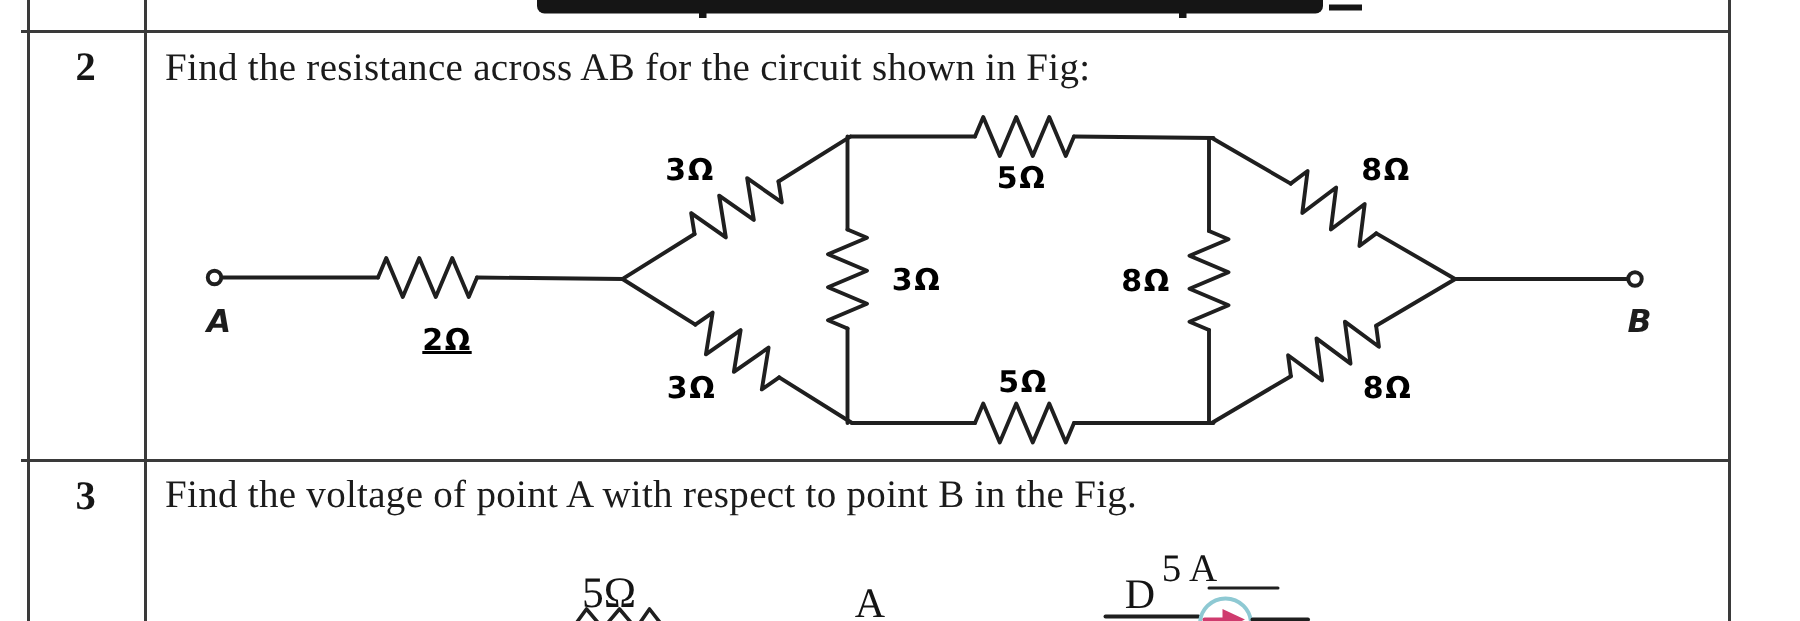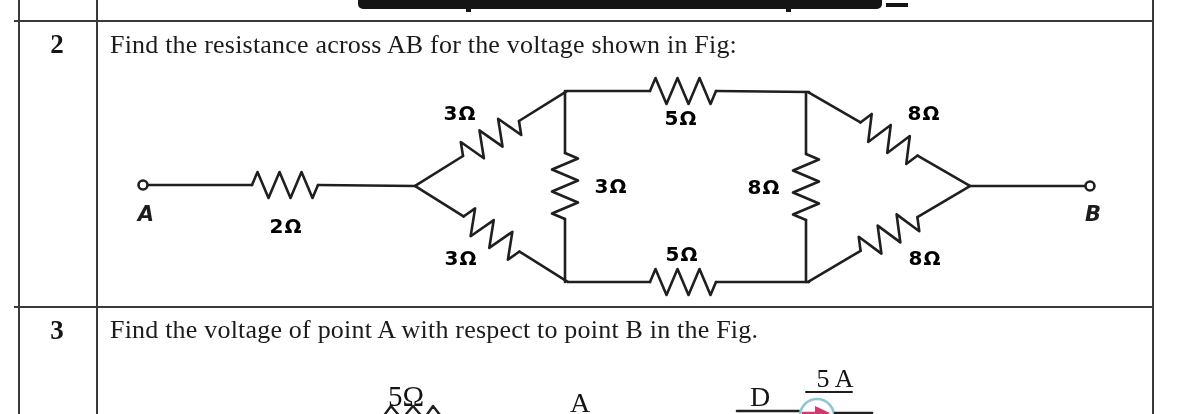--- a/index.html
+++ b/index.html
@@ -41,21 +41,21 @@
 <div class="vline" style="left:1152px;top:0;height:414px;"></div>
 <div class="hline" style="left:14px;top:20px;width:1140px;"></div>
 <div class="hline" style="left:14px;top:306px;width:1140px;"></div>
 
 <div class="remnant" style="left:358px;top:0;width:524px;height:9px;border-radius:0 0 5px 5px;"></div>
 <div class="remnant" style="left:466px;top:8px;width:5px;height:4px;"></div>
 <div class="remnant" style="left:786px;top:8px;width:5px;height:4px;"></div>
 <div class="remnant" style="left:886px;top:3px;width:22px;height:4px;"></div>
 
 <div class="rownum" style="left:57px;top:29px;">2</div>
-<div class="question" style="top:30px;">Find the resistance across AB for the voltage shown in Fig:</div>
+<div class="question" style="top:30px;">Find the resistance across AB for the circuit shown in Fig:</div>
 
 <div class="rownum" style="left:57px;top:315px;">3</div>
 <div class="question" style="top:315px;">Find the voltage of point A with respect to point B in the Fig.</div>
 
 <svg class="overlay" width="1200" height="414" viewBox="0 0 1200 414">
   <g stroke="#1f1f1f" stroke-width="2.6" fill="none" stroke-linecap="round" stroke-linejoin="round">
 
     <circle cx="143" cy="185" r="4.5"></circle>
     <line x1="148" y1="185" x2="252" y2="185"></line>
     <g transform="translate(285,185)">
@@ -118,27 +118,27 @@
     <line stroke="#1f1f1f" stroke-width="2" x1="806" y1="392" x2="852" y2="392"></line>
     <line stroke="#1f1f1f" stroke-width="2.6" x1="737" y1="411" x2="799" y2="411"></line>
     <circle stroke="#8ec9d3" stroke-width="2.6" cx="817" cy="416" r="17"></circle>
     <path fill="#cf3b6e" stroke="none" d="M 815,406 L 830,413 L 815,420 Z"></path>
     <line stroke="#cf3b6e" stroke-width="2.6" x1="803" y1="413" x2="816" y2="413"></line>
     <line stroke="#1f1f1f" stroke-width="2.6" x1="835" y1="413" x2="872" y2="413"></line>
   </g>
 </svg>
 
 <span class="tlabel" style="left:146px;top:214px;">A</span>
-<span class="rlabel" style="left:286px;top:226px;">2Ω</span>
+<span class="rlabel" style="left:298px;top:226px;text-decoration:underline;">2Ω</span>
 <span class="rlabel" style="left:460px;top:113px;">3Ω</span>
 <span class="rlabel" style="left:461px;top:258px;">3Ω</span>
 <span class="rlabel" style="left:681px;top:118px;">5Ω</span>
 <span class="rlabel" style="left:611px;top:186px;">3Ω</span>
 <span class="rlabel" style="left:764px;top:187px;">8Ω</span>
 <span class="rlabel" style="left:924px;top:113px;">8Ω</span>
 <span class="rlabel" style="left:682px;top:254px;">5Ω</span>
 <span class="rlabel" style="left:925px;top:258px;">8Ω</span>
 <span class="tlabel" style="left:1093px;top:214px;">B</span>
 
 <span class="f3label" style="left:406px;top:396px;font-size:29px;">5Ω</span>
 <span class="f3label" style="left:580px;top:403px;">A</span>
 <span class="f3label" style="left:760px;top:397px;">D</span>
-<span class="f3label" style="left:835px;top:379px;font-size:26px;">5 A</span>
+<span class="f3label" style="left:793px;top:379px;font-size:26px;">5 A</span>
 
 </body></html>

